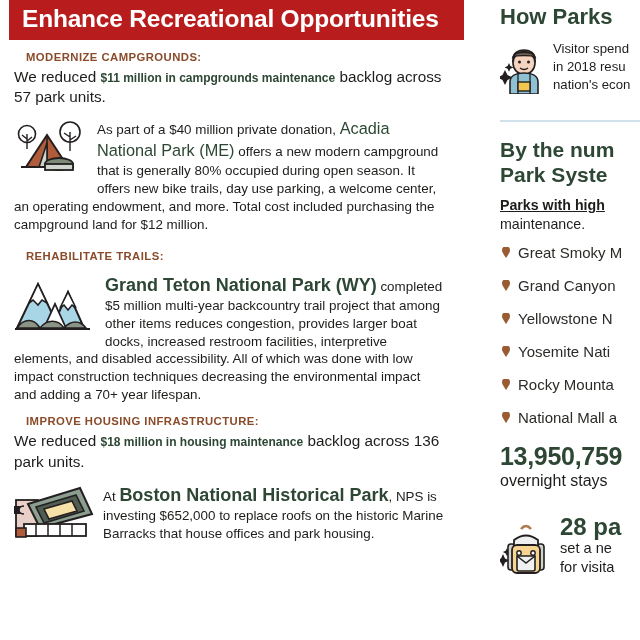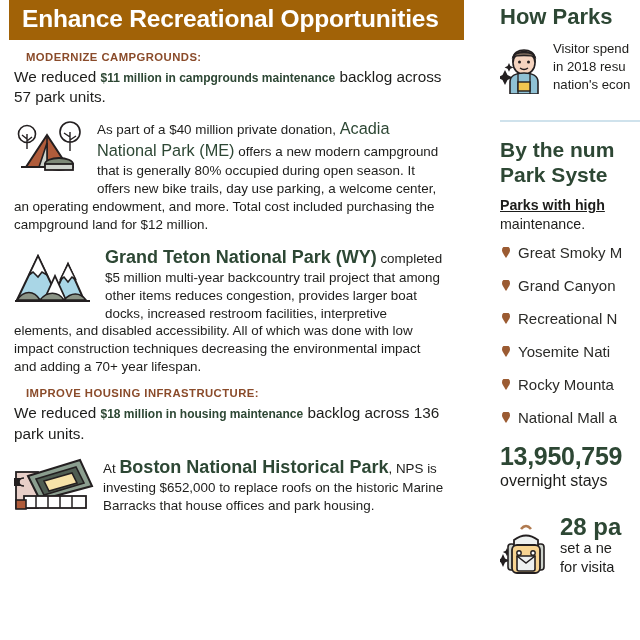--- a/index.html
+++ b/index.html
@@ -24,21 +24,21 @@
   #left-col {
     position: absolute;
     left: 0px;
     top: 0px;
     width: 480px;
     height: 640px;
     overflow: hidden;
   }
 
   .section-banner {
-    background: #a16207;
+    background: #b91c1c;
     color: #ffffff;
     margin: 0 16px 0 9px;
     padding: 5px 0 7px 13px;
     font-size: 24.5px;
     font-weight: bold;
     letter-spacing: -0.2px;
     line-height: 1.13;
     white-space: nowrap;
   }
 
@@ -222,20 +222,21 @@
           <path d="M33 16 L33 48" stroke="#231f20" stroke-width="1.6"></path>
           <path d="M25 48 L33 24 L33 48 Z" fill="#cfd4cd" stroke="#231f20" stroke-width="1.6"></path>
           <line x1="7" y1="48" x2="60" y2="48" stroke="#231f20" stroke-width="2"></line>
 
           <ellipse cx="45" cy="45" rx="14" ry="6" fill="#7e8a78" stroke="#231f20" stroke-width="1.8"></ellipse>
           <rect x="31" y="45" width="28" height="6" fill="#cfd4cd" stroke="#231f20" stroke-width="1.8"></rect>
         </svg>
       </span><span class="parkname-pre">As part of a $40 million private donation, </span><span class="parkname">Acadia National Park (ME)</span><span> offers a new modern campground that is generally 80% occupied during open season. It offers new bike trails, day use parking, a welcome center, an operating endowment, and more. Total cost included purchasing the campground land for $12 million.</span>
     </div>
 
+    <div class="subhead" style="margin-top:16px;">REHABILITATE TRAILS:</div>
 
 
     <div class="callout">
       <span class="ico">
         <svg width="82" height="62" viewBox="0 0 82 62">
           <path d="M3 54 L24 10 L45 54 Z" fill="#a9d6e6" stroke="#231f20" stroke-width="2"></path>
           <path d="M24 10 L33 29 L28 26 L24 31 L19 26 L15 29 Z" fill="#ffffff" stroke="#231f20" stroke-width="1.6"></path>
           <path d="M38 54 L54 18 L70 54 Z" fill="#a9d6e6" stroke="#231f20" stroke-width="2"></path>
           <path d="M54 18 L62 34 L58 31 L54 36 L50 31 L46 34 Z" fill="#ffffff" stroke="#231f20" stroke-width="1.6"></path>
           <path d="M30 54 L41 30 L52 54 Z" fill="#ffffff" stroke="#231f20" stroke-width="1.8"></path>
@@ -320,21 +321,21 @@
       <li>
         <svg class="bullet-icon" viewBox="0 0 8 11">
           <path d="M4 11 C1 6.5 0 5 0 3.3 A4 4 0 0 1 8 3.3 C8 5 7 6.5 4 11 Z" fill="#9b5b32"></path>
         </svg>
         <span>Grand Canyon</span>
       </li>
       <li>
         <svg class="bullet-icon" viewBox="0 0 8 11">
           <path d="M4 11 C1 6.5 0 5 0 3.3 A4 4 0 0 1 8 3.3 C8 5 7 6.5 4 11 Z" fill="#9b5b32"></path>
         </svg>
-        <span>Recreational N</span>
+        <span>Yellowstone N</span>
       </li>
       <li>
         <svg class="bullet-icon" viewBox="0 0 8 11">
           <path d="M4 11 C1 6.5 0 5 0 3.3 A4 4 0 0 1 8 3.3 C8 5 7 6.5 4 11 Z" fill="#9b5b32"></path>
         </svg>
         <span>Yosemite Nati</span>
       </li>
       <li>
         <svg class="bullet-icon" viewBox="0 0 8 11">
           <path d="M4 11 C1 6.5 0 5 0 3.3 A4 4 0 0 1 8 3.3 C8 5 7 6.5 4 11 Z" fill="#9b5b32"></path>

